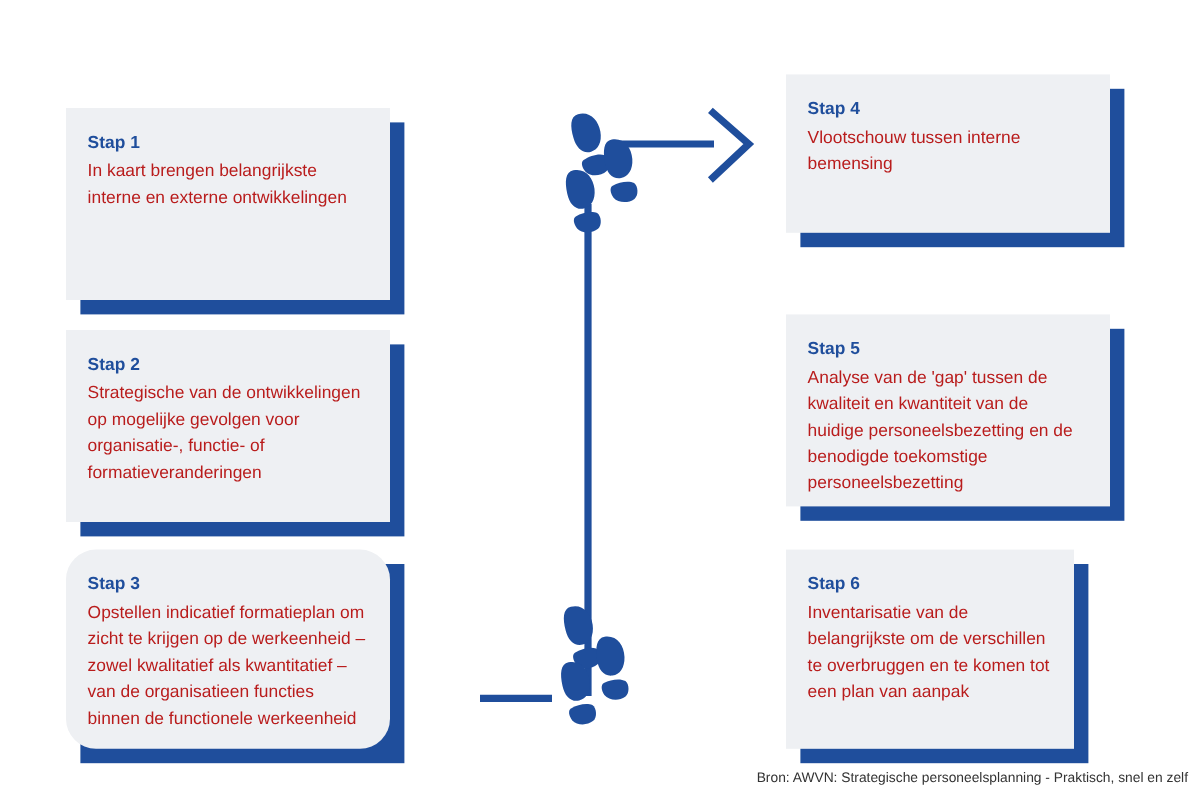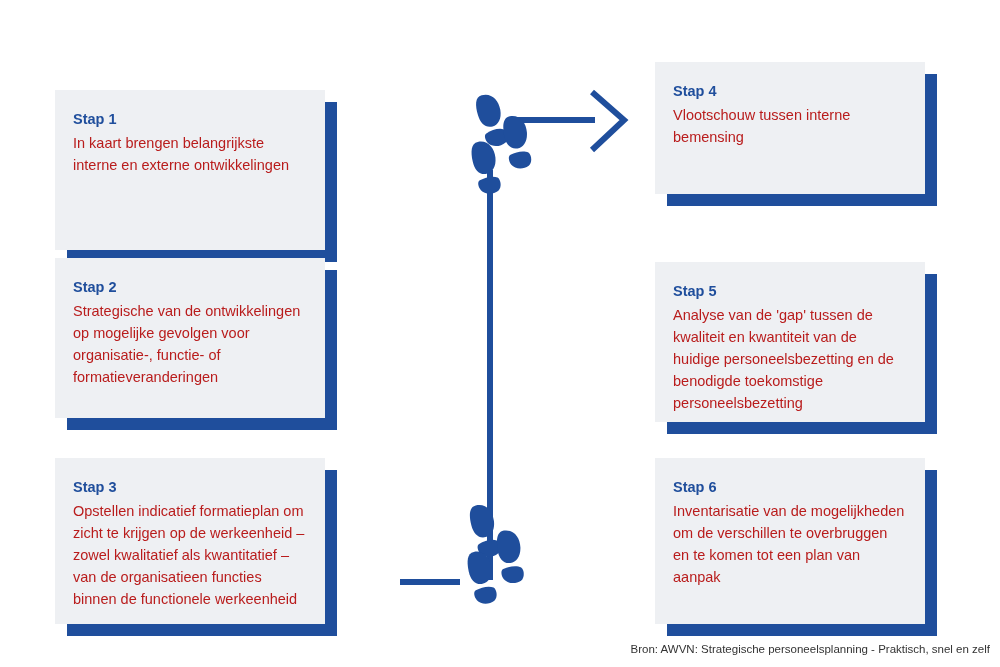--- a/index.html
+++ b/index.html
@@ -50,25 +50,25 @@
   }
   .card-body {
     color: #b91c1c;
     font-size: 14.5px;
     line-height: 22px;
     white-space: pre-line;
   }
 
   
   #card-1 { left: 55px;  top: 62px;  width: 270px; height: 160px; margin-top: 28px; }
-  #card-2 { left: 55px;  top: 258px; width: 270px; height: 160px; }
-  #card-3 { left: 55px;  top: 458px; width: 270px; height: 166px; }
+  #card-2 { left: 55px;  top: 275px; width: 270px; height: 160px; }
+  #card-3 { left: 55px;  top: 458px; width: 270px; height: 166px; border-radius: 25px; }
   #card-4 { left: 655px; top: 62px;  width: 270px; height: 132px; }
   #card-5 { left: 655px; top: 262px; width: 270px; height: 160px; }
-  #card-6 { left: 655px; top: 458px; width: 270px; height: 166px; }
+  #card-6 { left: 655px; top: 458px; width: 240px; height: 166px; }
 
   
   .connector {
     position: absolute;
     left: 380px;
     top: 60px;
     width: 280px;
     height: 570px;
     z-index: 1;
   }
@@ -119,21 +119,21 @@
   <div class="card" id="card-5">
     <div class="card-inner">
       <div class="card-title">Stap 5</div>
       <div class="card-body">Analyse van de 'gap' tussen de kwaliteit en kwantiteit van de huidige personeelsbezetting en de benodigde toekomstige personeelsbezetting</div>
     </div>
   </div>
 
   <div class="card" id="card-6">
     <div class="card-inner">
       <div class="card-title">Stap 6</div>
-      <div class="card-body">Inventarisatie van de mogelijkheden om de verschillen te overbruggen en te komen tot een plan van aanpak</div>
+      <div class="card-body">Inventarisatie van de belangrijkste om de verschillen te overbruggen en te komen tot een plan van aanpak</div>
     </div>
   </div>
 
   <svg class="connector" viewBox="0 0 280 570" width="280" height="570">
 
     <g>
       <line x1="110" y1="110" x2="110" y2="520" stroke="#1f4e9c" stroke-width="6"></line>
       <line x1="20" y1="522" x2="80" y2="522" stroke="#1f4e9c" stroke-width="6"></line>
     </g>
 

